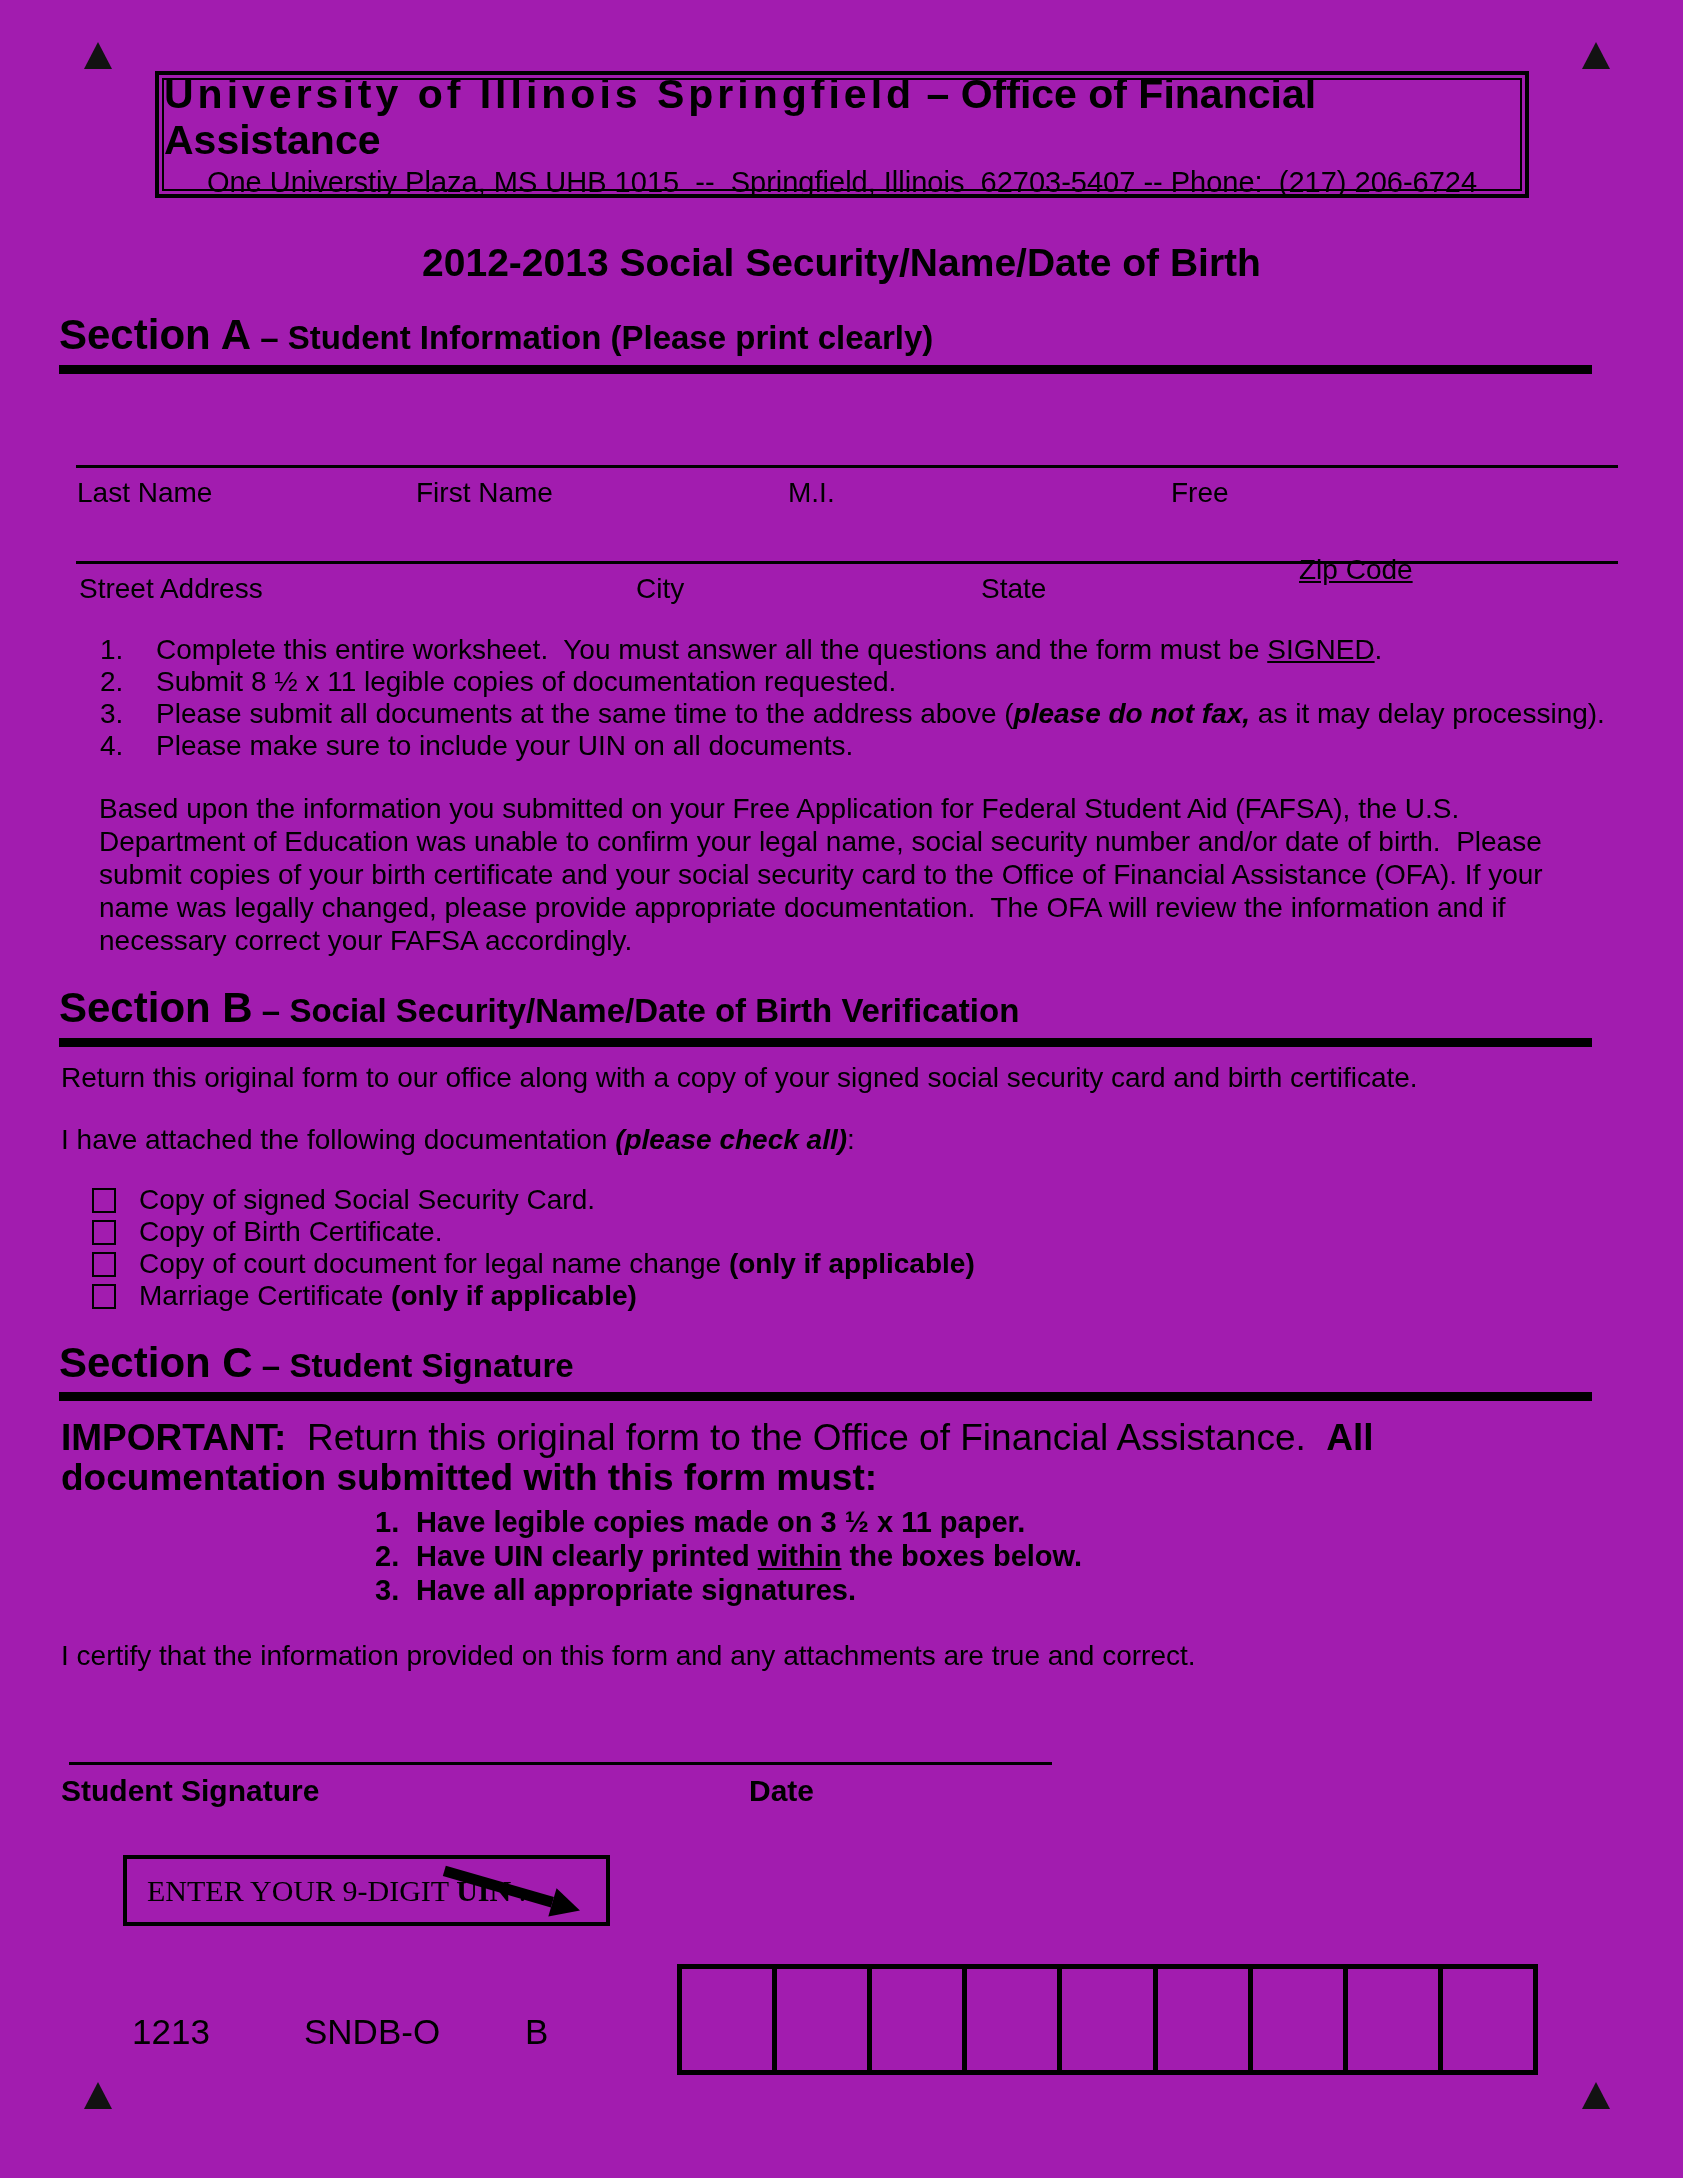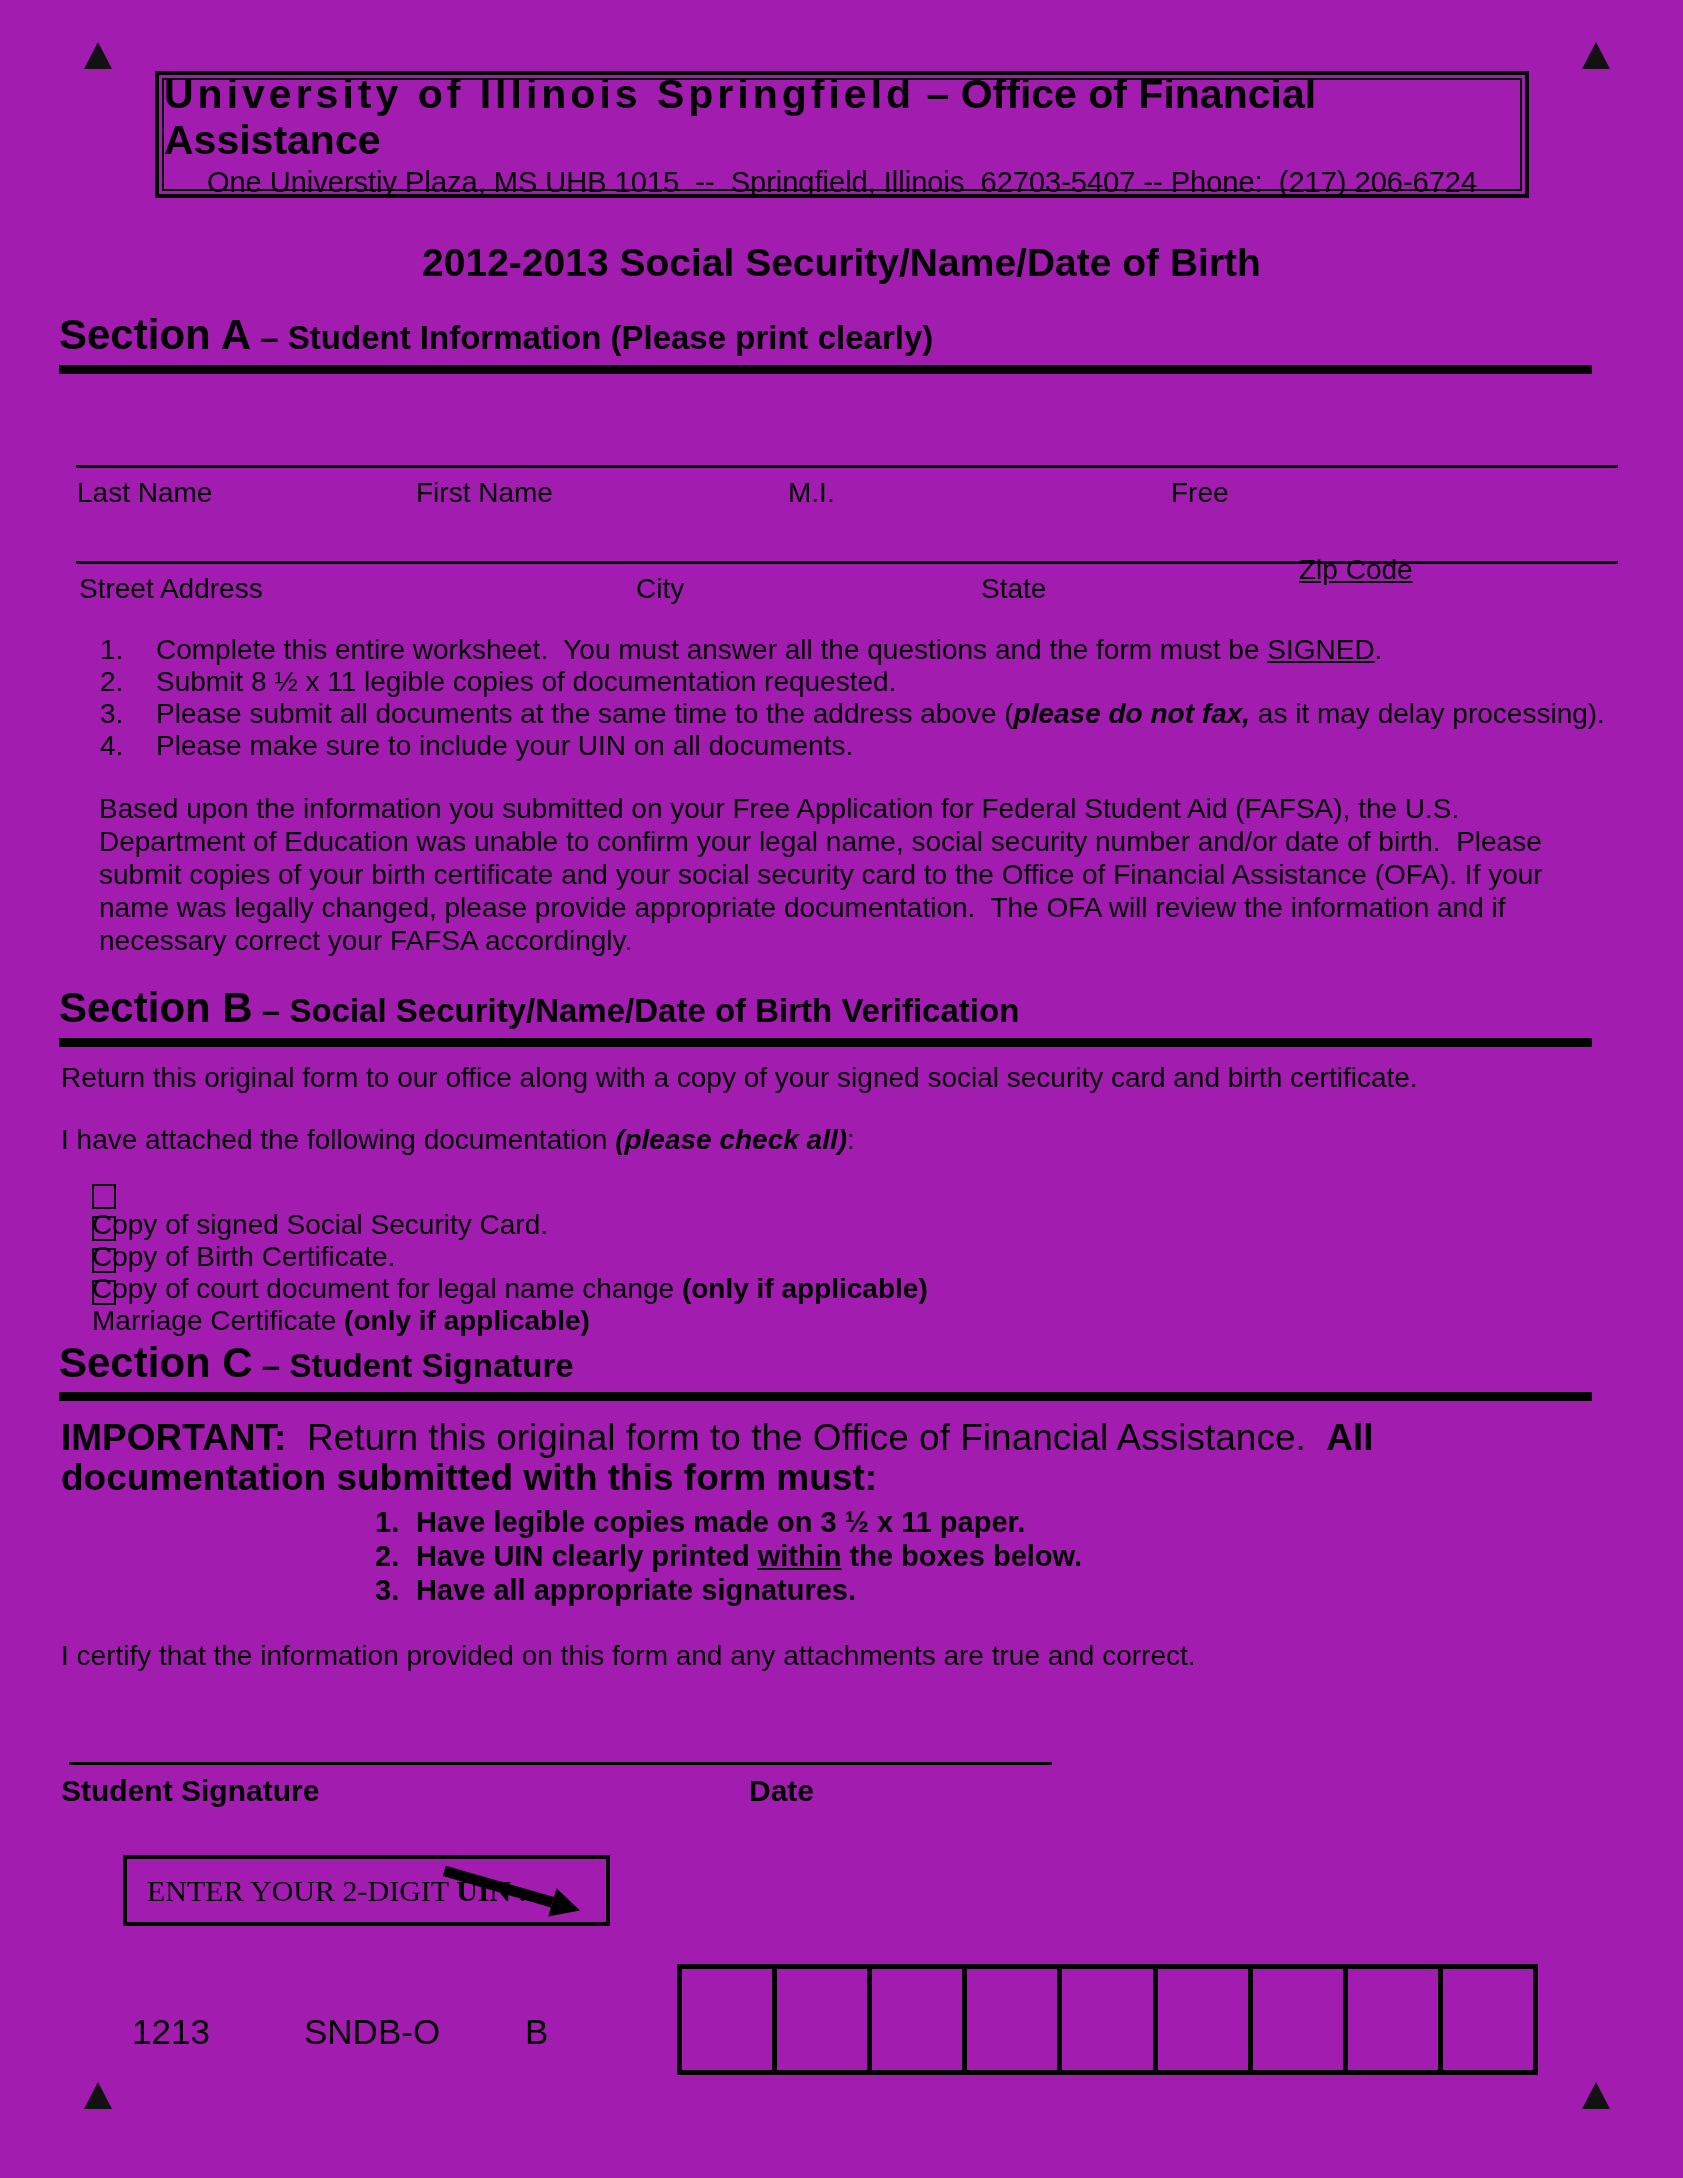--- a/index.html
+++ b/index.html
@@ -35,21 +35,21 @@
   .fline{height:3px;background:#000;left:76px;width:1542px;}
   .flabel{font-size:28px;}
 
   .instr{left:100px;top:634px;width:1515px;font-size:28px;line-height:32px;}
   .instr-item{display:flex;}
   .instr-item .num{width:56px;flex:0 0 56px;}
 
   .para{font-size:28px;line-height:33px;}
 
   .checks{left:92px;top:1184px;font-size:28px;}
-  .check-row{display:flex;height:32px;flex-direction:column;}
+  .check-row{display:flex;align-items:center;height:32px;}
   .cbox{width:20px;height:21px;border:2px solid #000;box-sizing:content-box;margin-right:23px;flex:0 0 auto;}
 
   .important{left:61px;top:1418px;width:1527px;font-size:37px;line-height:40px;}
 
   .reqs{left:375px;top:1505px;width:970px;font-size:29px;line-height:34px;font-weight:bold;}
   .req-item{display:flex;}
   .req-item .num{width:41px;flex:0 0 41px;}
 
   .sig-line{left:69px;top:1762px;width:983px;height:3px;background:#000;}
   .sig-label{font-size:30px;font-weight:bold;}
@@ -171,21 +171,21 @@
     </div>
   </div>
 
   <div class="abs para" style="left:61px;top:1639px;width:1525px;">I certify that the information provided on this form and any attachments are true and correct.</div>
 
   <div class="abs sig-line"></div>
   <span class="abs sig-label" style="left:61px;top:1774px;">Student Signature</span>
   <span class="abs sig-label" style="left:749px;top:1774px;">Date</span>
 
   <div class="abs uin-box">
-    <span class="uin-text"><span>ENTER YOUR 2-DIGIT </span><span class="b">UIN</span><span> .</span></span>
+    <span class="uin-text"><span>ENTER YOUR 9-DIGIT </span><span class="b">UIN</span><span> .</span></span>
     <svg class="uin-arrow" width="168" height="57" viewBox="0 0 170 58">
       <path d="M8 8 L118 40" stroke="#000" stroke-width="11" fill="none"></path>
       <polygon points="146,48.4 113.8,54.4 122.2,25.6" fill="#000"></polygon>
     </svg>
   </div>
 
   <span class="abs codes" style="left:132px;top:2012px;">1213</span>
   <span class="abs codes" style="left:304px;top:2012px;">SNDB-O</span>
   <span class="abs codes" style="left:525px;top:2012px;">B</span>
 

